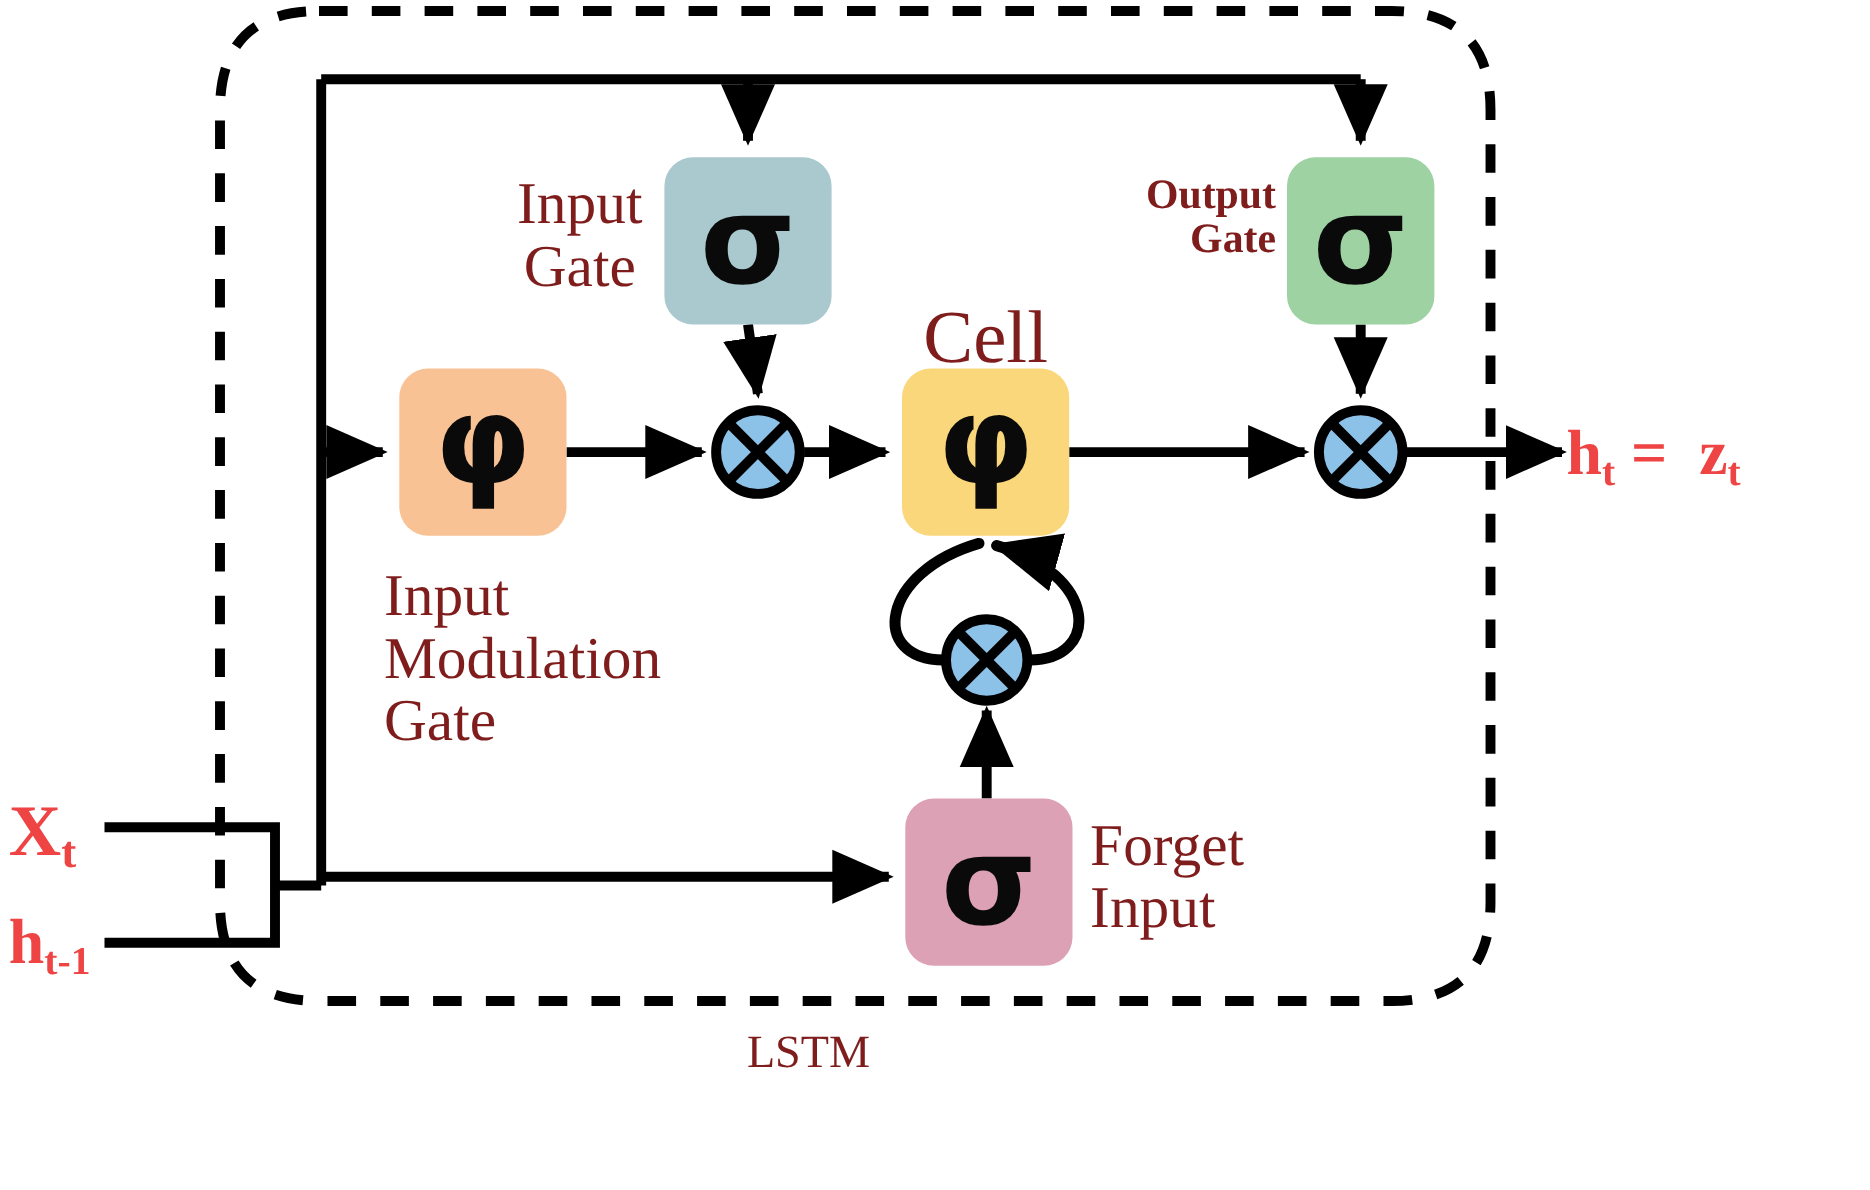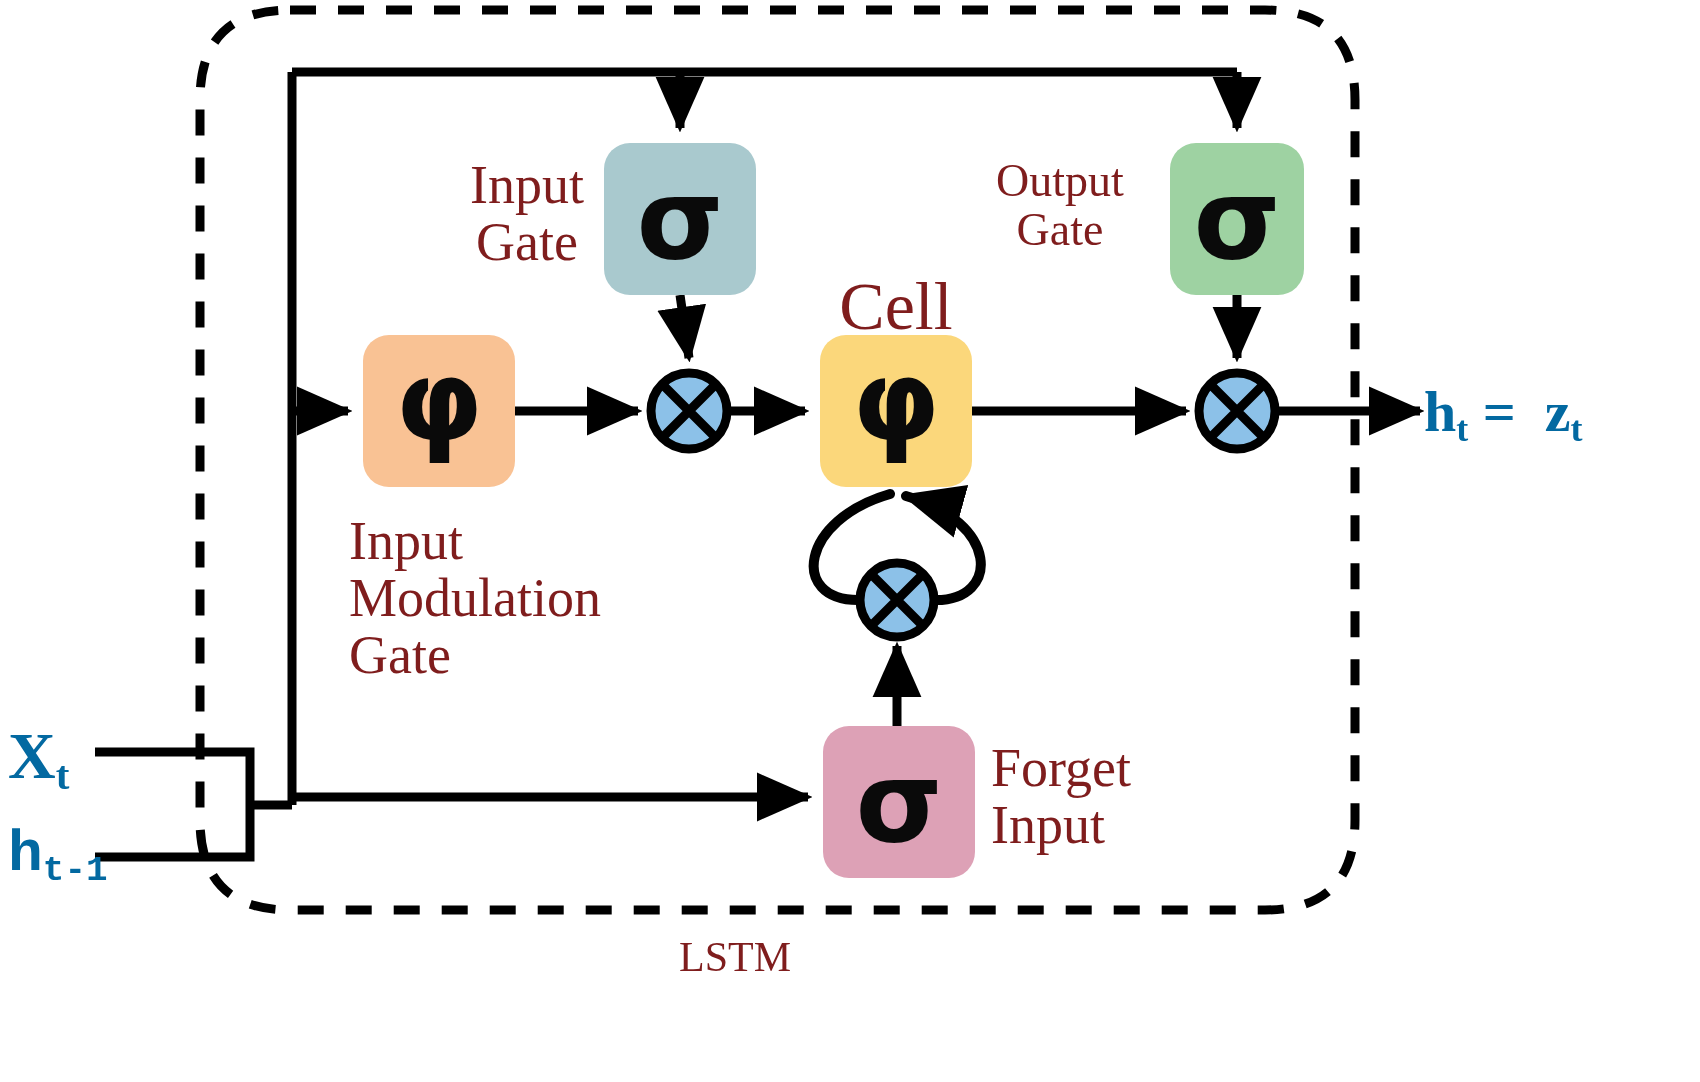--- a/index.html
+++ b/index.html
@@ -35,21 +35,21 @@
   .gate-sym {
     position: absolute;
     color: #0a0a0a;
     font-family: "DejaVu Sans", sans-serif;
     font-weight: 700;
     text-align: center;
     line-height: 1;
   }
   .eqn {
     position: absolute;
-    color: #0369a1;
+    color: #ef4444;
     font-family: "Liberation Serif", "DejaVu Serif", serif;
     font-weight: 700;
     white-space: pre;
   }
   .eqn sub, .sub {
     font-size: 0.62em;
     vertical-align: -0.28em;
     font-weight: 700;
   }
 </style>
@@ -166,33 +166,33 @@
 
   <div class="gate-sym" style="left:363px; top:345px; width:152px; font-size:112px;">φ</div>
 
   <div class="gate-sym" style="left:820px; top:345px; width:152px; font-size:112px;">φ</div>
 
   <div class="gate-sym" style="left:823px; top:746px; width:152px; font-size:112px;">σ</div>
 
   <div class="lbl" style="left: 452px; top: 157px; width: 150px; font-size: 54px; text-align: center; white-space: pre-line;">Input
 Gate</div>
 
-  <div class="lbl" style="left: 960px; top: 157px; width: 200px; font-size: 46px; text-align: center; white-space: pre-line;">Output
+  <div class="lbl" style="left: 960px; top: 157px; width: 200px; font-size: 38px; text-align: right; white-space: pre-line; font-weight: bold;">Output
 Gate</div>
 
   <div class="lbl" style="left: 349px; top: 513px; width: 300px; font-size: 54px; text-align: left; white-space: pre-line;">Input
 Modulation
 Gate</div>
 
   <div class="lbl" style="left:820px; top:270px; width:152px; font-size:68px; text-align:center;">Cell</div>
 
   <div class="lbl" style="left: 991px; top: 740px; width: 270px; font-size: 54px; text-align: left; white-space: pre-line;">Forget
 Input</div>
 
   <div class="lbl" style="left:0px; top:935px; width:1470px; font-size:42px; text-align:center;">LSTM</div>
 
   <div class="eqn" style="left:8px; top:718px; font-size:66px;">X<sub>t</sub></div>
 
-  <div class="eqn" style="left:8px; top:822px; font-size:58px;font-family:Liberation Mono, monospace;">h<sub>t-1</sub></div>
+  <div class="eqn" style="left:8px; top:822px; font-size:58px;">h<sub>t-1</sub></div>
 
   <div class="eqn" style="left:1424px; top:378px; font-size:58px;">h<sub>t</sub> =  z<sub>t</sub></div>
 
 </div>
 
 </body></html>

